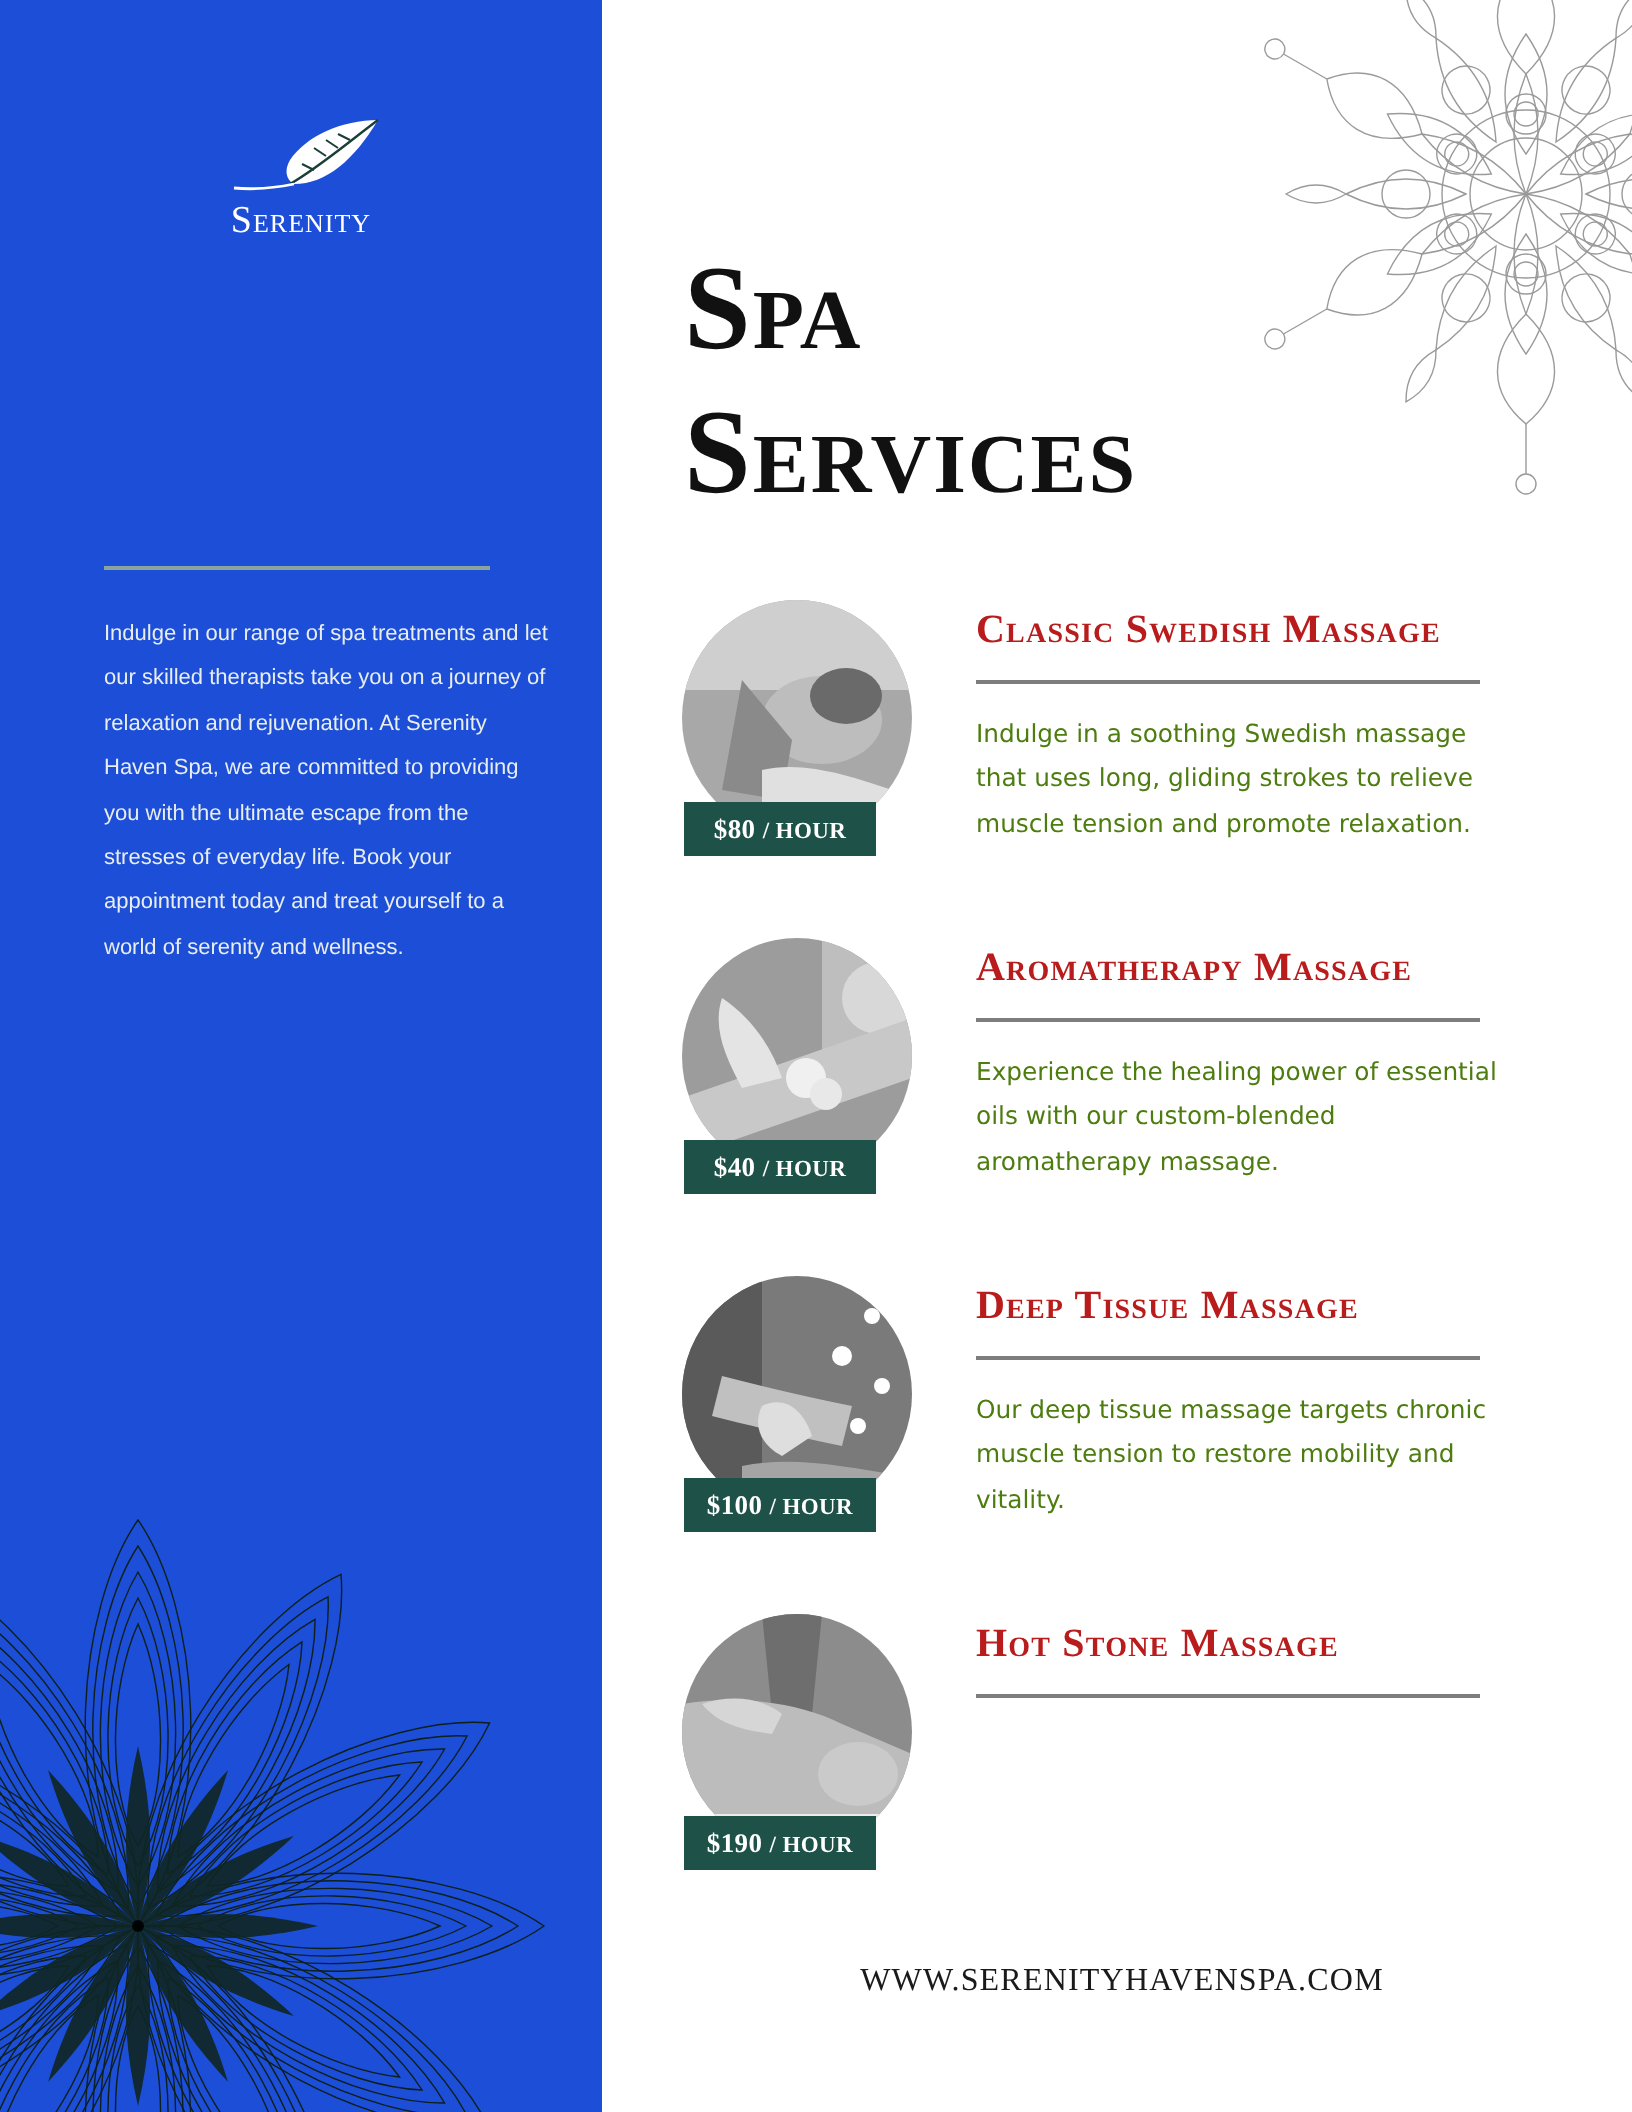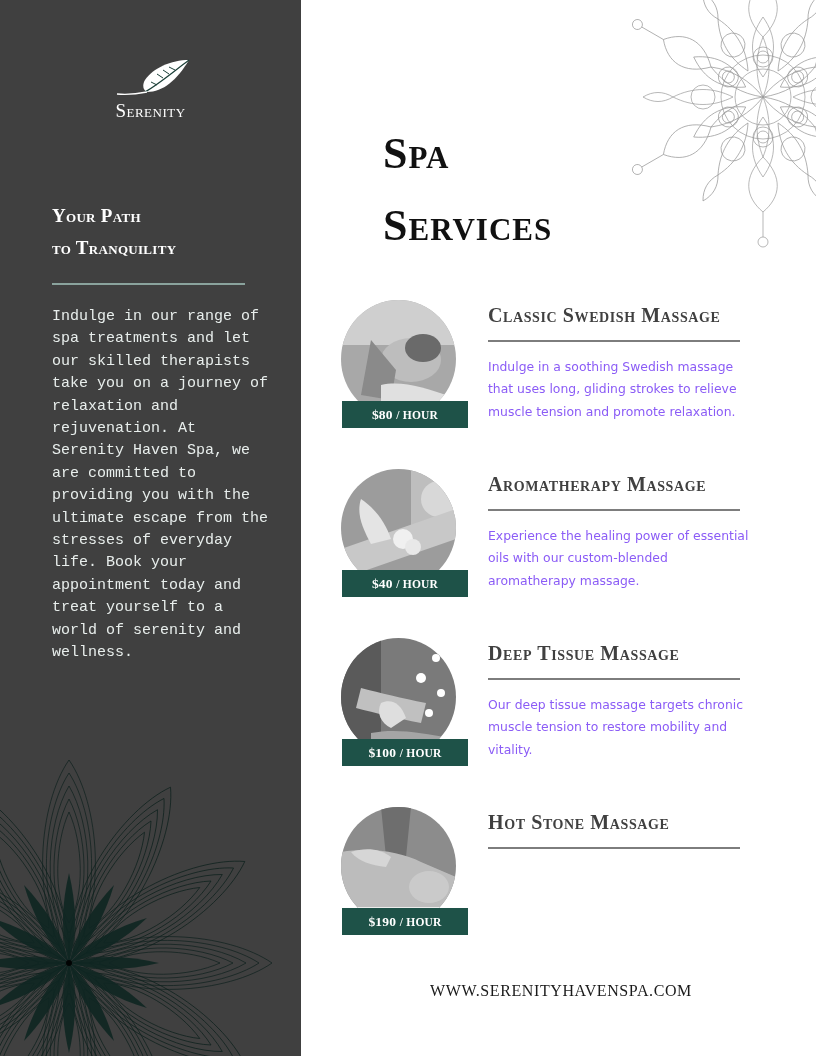--- a/index.html
+++ b/index.html
@@ -1,72 +1,72 @@
 <!DOCTYPE html>
 <html><head>
 <meta charset="utf-8">
 <style>
   * { box-sizing: border-box; margin: 0; padding: 0; }
   html, body { width: 816px; height: 1056px; overflow: hidden; background: #ffffff; }
   body { position: relative; font-family: "Liberation Sans", sans-serif; }
 
   .sidebar {
     position: absolute; left: 0; top: 0; width: 301px; height: 1056px;
-    background: #404040; overflow: hidden;
+    background: #1d4ed8; overflow: hidden;
   }
   .logo { position: absolute; left: 0; top: 58px; width: 301px; text-align: center; }
   .logo svg { display: block; margin: 0 auto; }
   .logo-text {
     display: block; margin-top: 2px; color: #ffffff;
     font-family: "Liberation Serif", serif; font-size: 19px; letter-spacing: 0.5px;
     font-variant: small-caps;
   }
   .tagline {
     position: absolute; left: 52px; top: 200px; color: #ffffff;
     font-family: "Liberation Serif", serif; font-weight: bold; font-size: 19px;
     line-height: 32px; font-variant: small-caps; letter-spacing: 0.3px;
   }
   .tagline span { display: block; }
   .side-rule { position: absolute; left: 52px; top: 283px; width: 193px; height: 2px; background: #8aa39d; }
   .intro {
     position: absolute; left: 52px; top: 306px; width: 222px; color: #e8eeec;
-    font-family: Liberation Mono, monospace; font-size: 15px; line-height: 22.4px;
+    font-family: Liberation Sans, sans-serif; font-size: 11px; line-height: 22.4px;
   }
   .flower { position: absolute; left: 0; top: 750px; width: 301px; height: 306px; }
 
   .mandala { position: absolute; left: 612px; top: 0; width: 204px; height: 260px; }
 
   .title {
     position: absolute; left: 342px; top: 118px; color: #111111;
-    font-family: "Liberation Serif", serif; font-size: 44px; line-height: 72px;
-    font-variant: small-caps; letter-spacing: 1px; margin-left: 41px;
+    font-family: "Liberation Serif", serif; font-size: 60px; line-height: 72px;
+    font-variant: small-caps; letter-spacing: 1px;
   }
   .title span { display: block; }
 
   .service { position: absolute; left: 341px; width: 410px; height: 140px; }
   .photo {
     position: absolute; left: 0; top: 0; width: 115px; height: 118px;
     border-radius: 50%; overflow: hidden;
   }
   .photo svg { width: 100%; height: 100%; display: block; }
   .price {
-    position: absolute; left: 1px; top: 101px; width: 126px; height: 27px;
+    position: absolute; left: 1px; top: 101px; width: 96px; height: 27px;
     background: #1e5248; color: #ffffff; text-align: center;
     font-family: "Liberation Serif", serif; font-weight: bold; font-size: 13.5px;
     line-height: 27px; letter-spacing: 0.2px;
   }
   .price .unit { font-size: 11.5px; }
   .svc-name {
-    position: absolute; left: 147px; top: 4px; color: #404040;
+    position: absolute; left: 147px; top: 4px; color: #b91c1c;
     font-family: "Liberation Serif", serif; font-size: 20px; font-variant: small-caps;
     letter-spacing: 0.6px; white-space: nowrap;
   }
   .svc-rule { position: absolute; left: 147px; top: 40px; width: 252px; height: 2px; background: #7d7d7d; }
   .svc-desc {
-    position: absolute; left: 147px; top: 56px; width: 265px; color: #8b5cf6;
+    position: absolute; left: 147px; top: 56px; width: 265px; color: #4d7c0f;
     font-family: "DejaVu Sans", sans-serif; font-size: 12.4px; line-height: 22.4px;
   }
 
   .website {
     position: absolute; left: 408px; top: 982px; width: 306px; text-align: center;
     color: #1a1a1a; font-family: "Liberation Serif", serif; font-size: 16px; letter-spacing: 0.6px;
   }
 </style>
 </head>
 <body>
@@ -75,24 +75,20 @@
   <div class="logo">
     <svg width="80" height="40" viewBox="0 0 80 40">
       <path d="M78 2 C60 2 42 10 34 22 C31 27 32 32 36 34 C52 34 66 22 78 2 Z" fill="#ffffff"></path>
       <path d="M78 2 C62 14 48 26 34 34" stroke="#1b3f38" stroke-width="1.2" fill="none"></path>
       <path d="M46 16 L52 20 M52 12 L58 16 M58 9 L64 12 M40 24 L46 27" stroke="#1b3f38" stroke-width="1" fill="none"></path>
       <path d="M36 34 C26 36 16 37 6 36" stroke="#ffffff" stroke-width="1.4" fill="none"></path>
     </svg>
     <span class="logo-text">Serenity</span>
   </div>
 
-  <div class="tagline">
-    <span>Your Path</span>
-    <span>to Tranquility</span>
-  </div>
   <div class="side-rule"></div>
   <p class="intro">Indulge in our range of spa treatments and let our skilled therapists take you on a journey of relaxation and rejuvenation. At Serenity Haven Spa, we are committed to providing you with the ultimate escape from the stresses of everyday life. Book your appointment today and treat yourself to a world of serenity and wellness.</p>
 
   <svg class="flower" viewBox="0 0 301 306">
     <g transform="translate(69,213)" fill="none" stroke="#0d201c" stroke-width="0.7">
       <g id="petal-outer">
         <path d="M0 0 C-40 -60 -30 -160 0 -203 C30 -160 40 -60 0 0 Z"></path>
         <path d="M0 -10 C-34 -62 -26 -150 0 -190 C26 -150 34 -62 0 -10 Z"></path>
         <path d="M0 -20 C-28 -64 -22 -140 0 -177 C22 -140 28 -64 0 -20 Z"></path>
         <path d="M0 -30 C-22 -66 -18 -130 0 -164 C18 -130 22 -66 0 -30 Z"></path>

